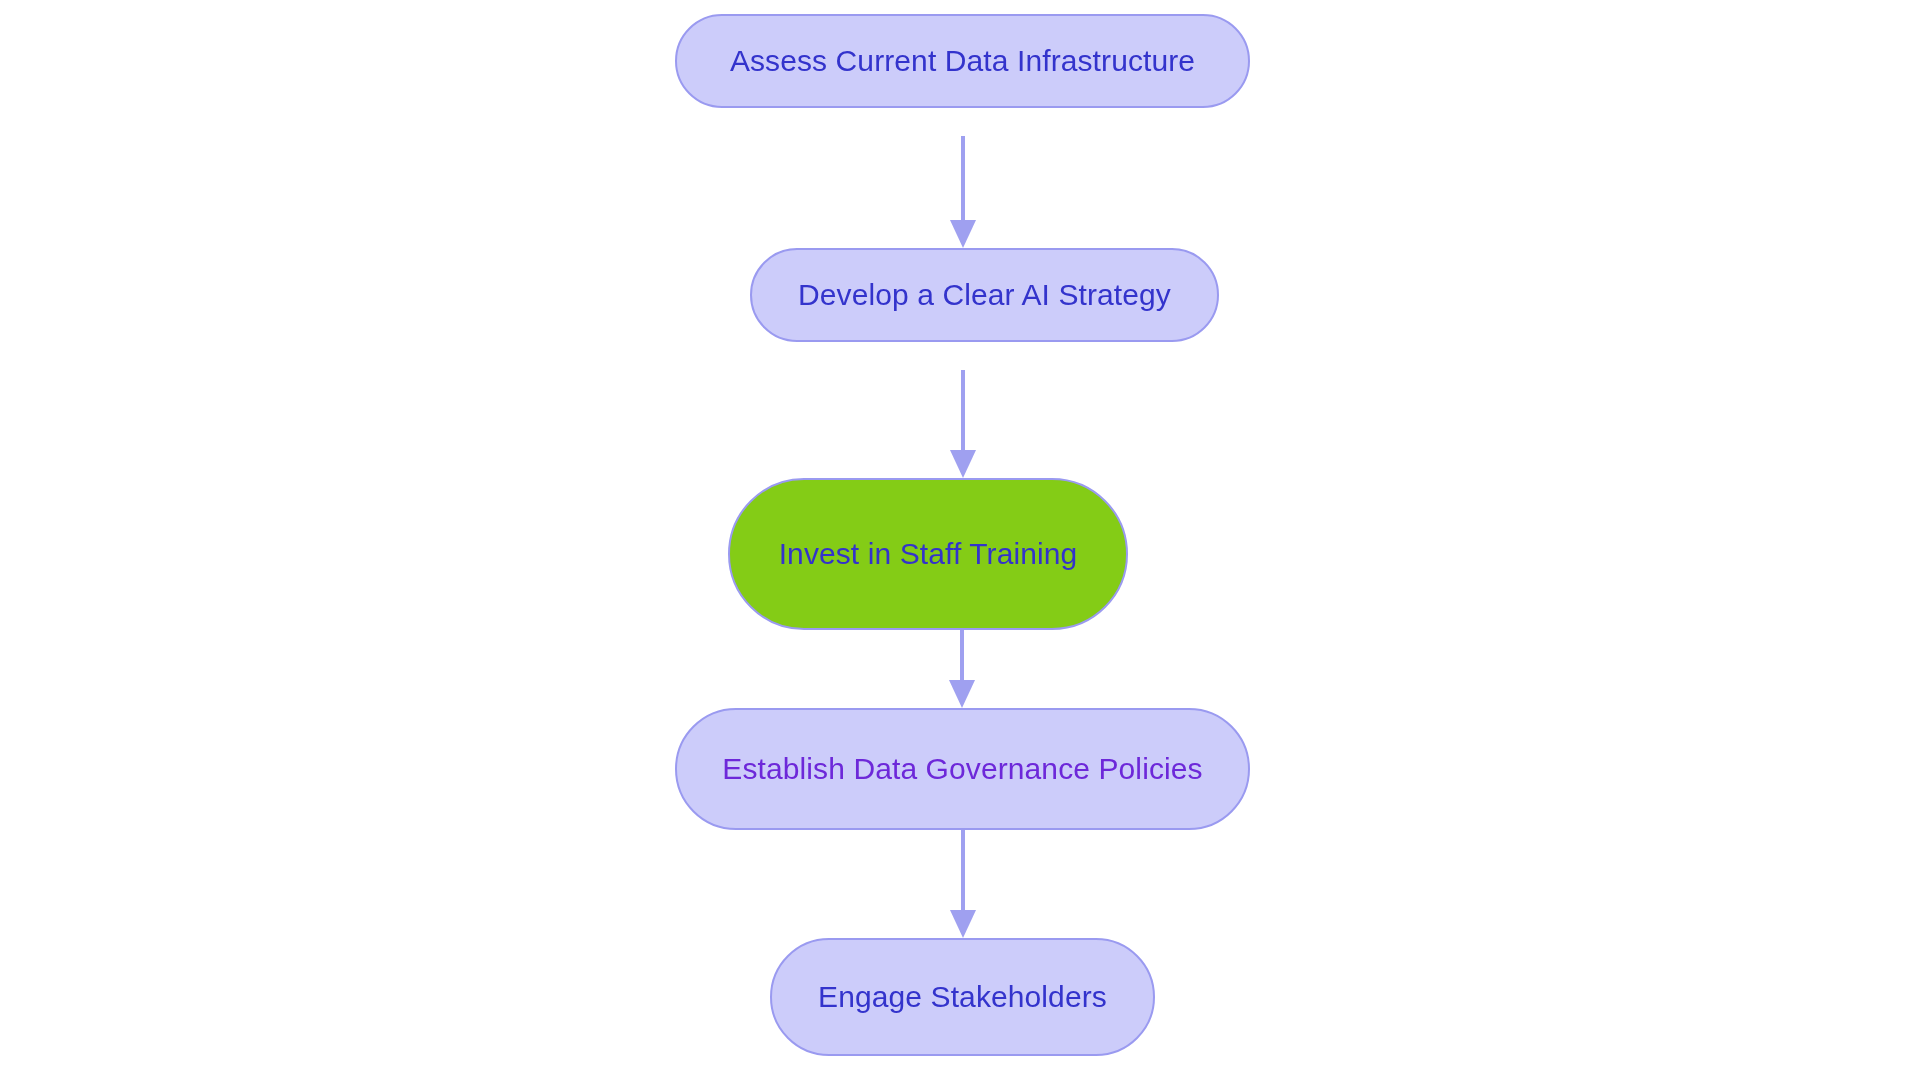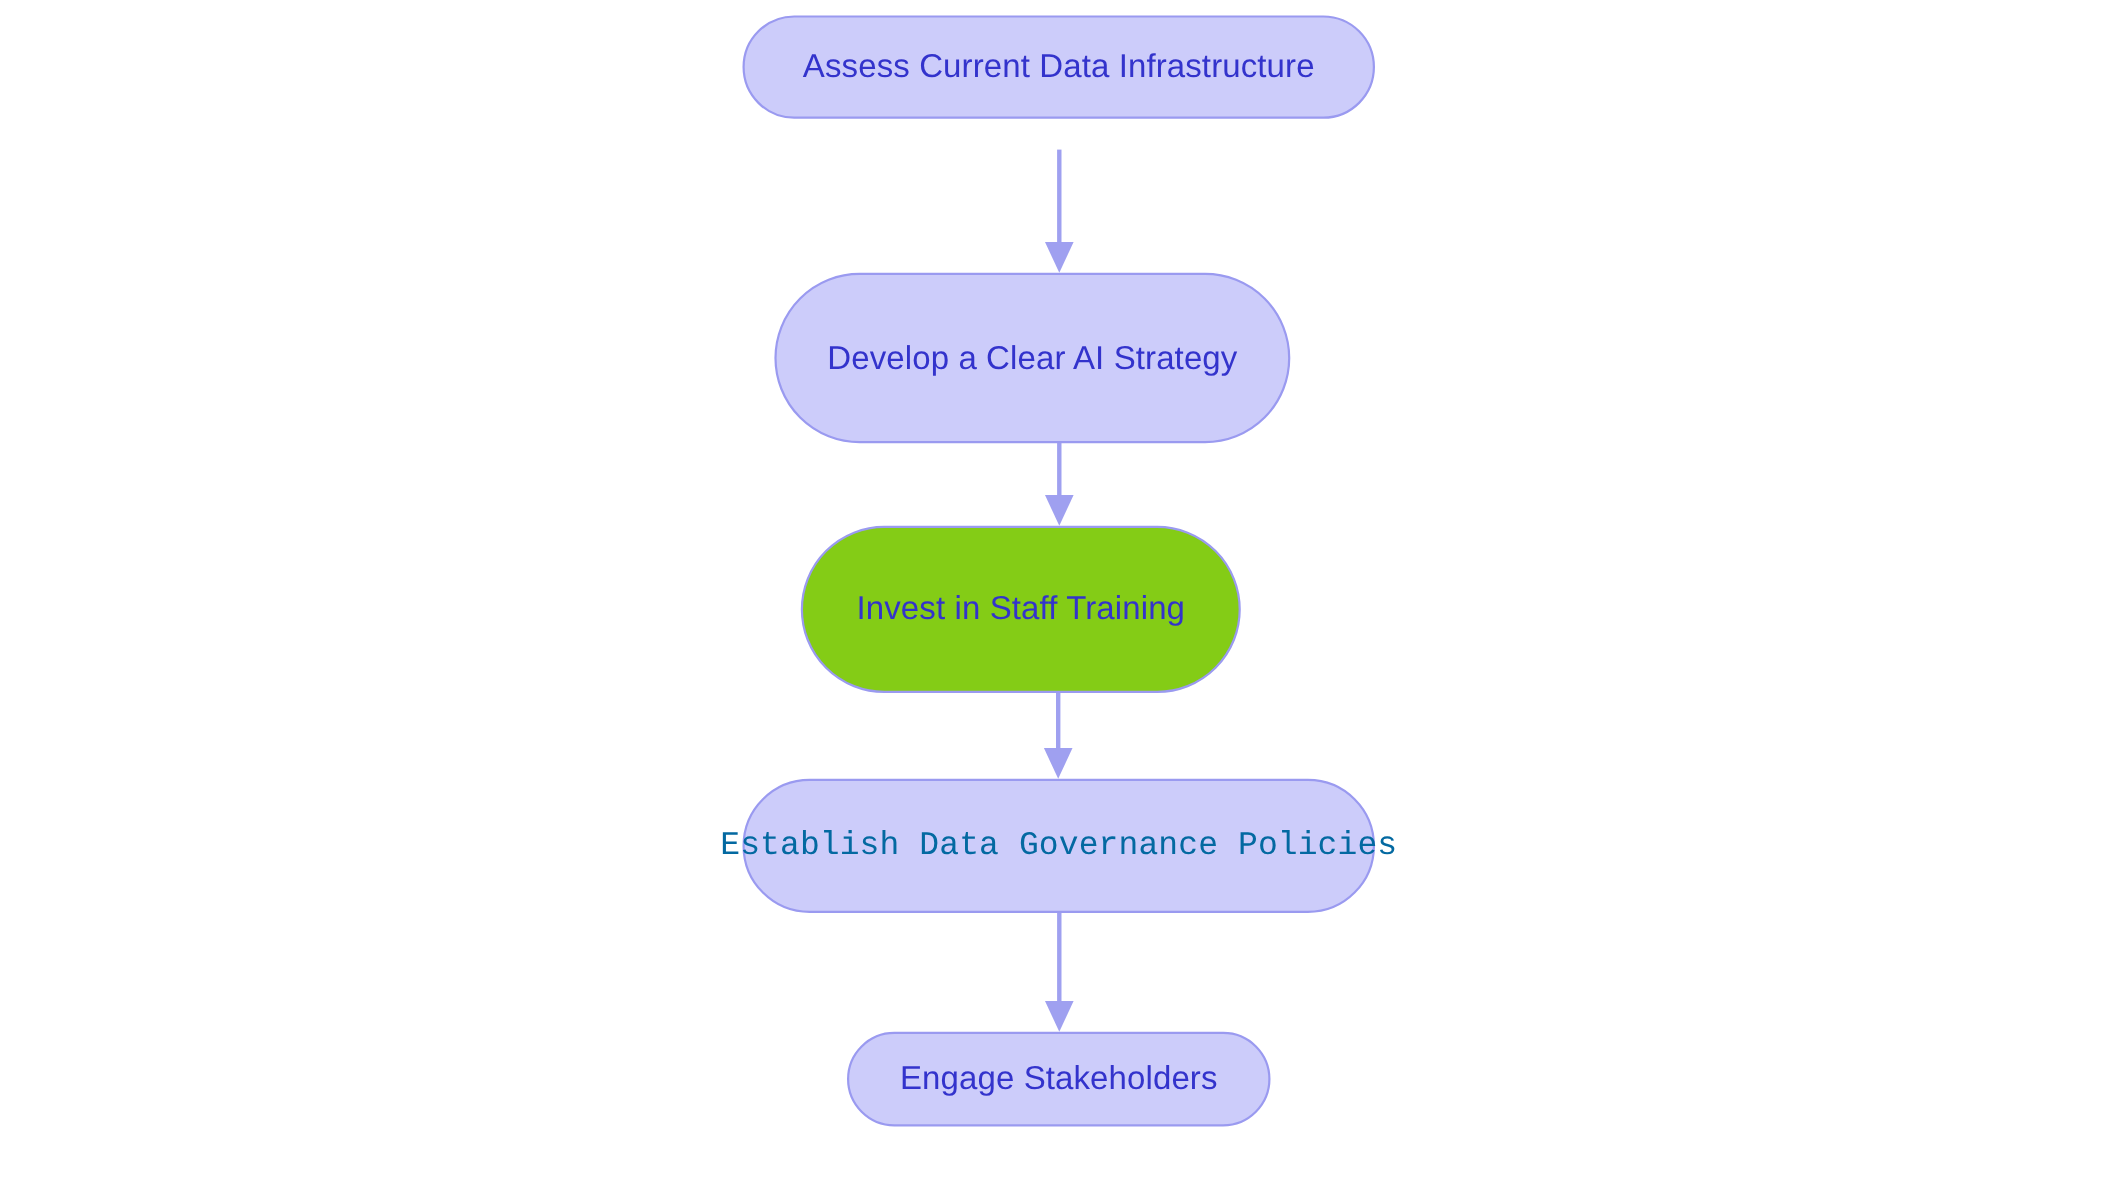--- a/index.html
+++ b/index.html
@@ -70,29 +70,29 @@
       <g>
         <line x1="963" y1="830" x2="963" y2="910" stroke="#9fa0f0" stroke-width="4"></line>
         <polygon points="950,910 976,910 963,938" fill="#9fa0f0"></polygon>
       </g>
     </svg>
 
   <div class="node" style="left: 675px; top: 14px; width: 575px; height: 94px; background: rgb(204, 204, 250); border-color: rgb(154, 154, 240);">
     <span class="node-label" style="color: rgb(51, 51, 204);">Assess Current Data Infrastructure</span>
   </div>
 
-  <div class="node" style="left: 704px; top: 248px; width: 469px; height: 155px; background: rgb(204, 204, 250); border-color: rgb(154, 154, 240);">
+  <div class="node" style="left: 750px; top: 248px; width: 469px; height: 94px; background: rgb(204, 204, 250); border-color: rgb(154, 154, 240);">
     <span class="node-label" style="color: rgb(51, 51, 204);">Develop a Clear AI Strategy</span>
   </div>
 
   <div class="node" style="left: 728px; top: 478px; width: 400px; height: 152px; background: #84cc16; border-color: rgb(154, 154, 240);">
     <span class="node-label" style="color: rgb(51, 51, 204);">Invest in Staff Training</span>
   </div>
 
   <div class="node" style="left: 675px; top: 708px; width: 575px; height: 122px; background: rgb(204, 204, 250); border-color: rgb(154, 154, 240);">
-    <span class="node-label" style="color: #0369a1; font-family: Liberation Mono, monospace;">Establish Data Governance Policies</span>
+    <span class="node-label" style="color: #6d28d9;">Establish Data Governance Policies</span>
   </div>
 
-  <div class="node" style="left: 770px; top: 938px; width: 385px; height: 86px; background: rgb(204, 204, 250); border-color: rgb(154, 154, 240);">
+  <div class="node" style="left: 770px; top: 938px; width: 385px; height: 118px; background: rgb(204, 204, 250); border-color: rgb(154, 154, 240);">
     <span class="node-label" style="color: rgb(51, 51, 204);">Engage Stakeholders</span>
   </div>
 
 </div>
 
 </body></html>

